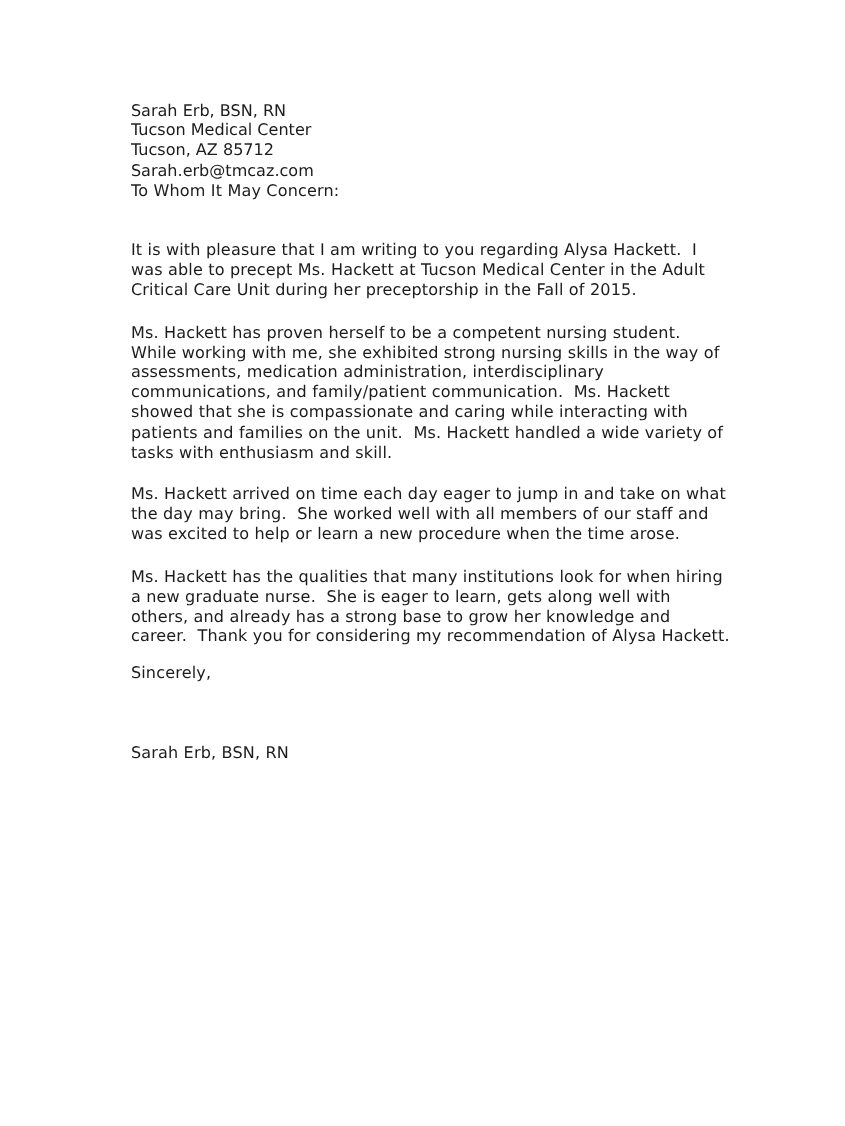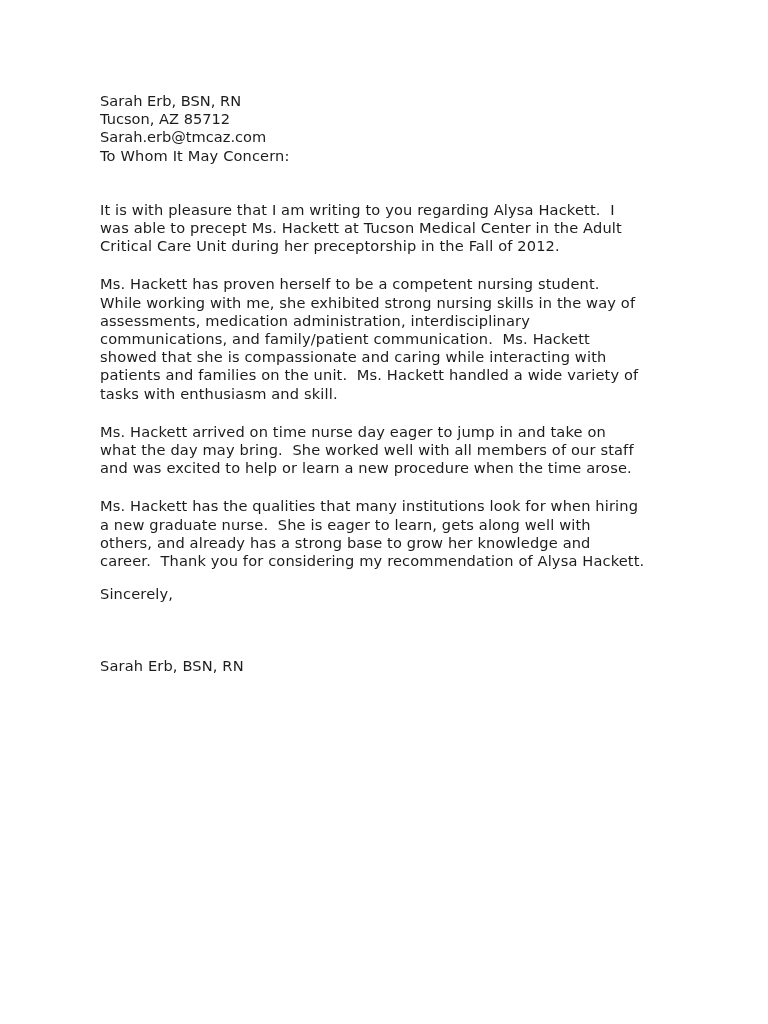--- a/index.html
+++ b/index.html
@@ -17,21 +17,21 @@
   }
   .page {
     position: relative;
     width: 768px;
     height: 1024px;
     background: #ffffff;
     box-sizing: border-box;
   }
   .letter {
     position: absolute;
-    left: 100px;
+    left: 119px;
     top: 92px;
     width: 546px;
   }
   .block {
     font-size: 14.6px;
     line-height: 18.2px;
     letter-spacing: 0.01em;
     white-space: pre-wrap;
   }
   .sender-block {
@@ -59,29 +59,30 @@
   }
 </style>
 </head>
 <body>
 
 <div class="page">
   <div class="letter">
 
     <div class="sender-block">
       <div class="sender-line">Sarah Erb, BSN, RN</div>
+      <div class="sender-line">Tucson Medical Center</div>
       <div class="sender-line">Tucson, AZ 85712</div>
       <div class="sender-line">Sarah.erb@tmcaz.com</div>
     </div>
 
     <div class="block salutation">To Whom It May Concern:</div>
 
-    <div class="block para">It is with pleasure that I am writing to you regarding Alysa Hackett.  I was able to precept Ms. Hackett at Tucson Medical Center in the Adult Critical Care Unit during her preceptorship in the Fall of 2012.</div>
+    <div class="block para">It is with pleasure that I am writing to you regarding Alysa Hackett.  I was able to precept Ms. Hackett at Tucson Medical Center in the Adult Critical Care Unit during her preceptorship in the Fall of 2015.</div>
     <div class="block para">Ms. Hackett has proven herself to be a competent nursing student.  While working with me, she exhibited strong nursing skills in the way of assessments, medication administration, interdisciplinary communications, and family/patient communication.  Ms. Hackett showed that she is compassionate and caring while interacting with patients and families on the unit.  Ms. Hackett handled a wide variety of tasks with enthusiasm and skill.</div>
-    <div class="block para">Ms. Hackett arrived on time nurse day eager to jump in and take on what the day may bring.  She worked well with all members of our staff and was excited to help or learn a new procedure when the time arose.</div>
+    <div class="block para">Ms. Hackett arrived on time each day eager to jump in and take on what the day may bring.  She worked well with all members of our staff and was excited to help or learn a new procedure when the time arose.</div>
     <div class="block para">Ms. Hackett has the qualities that many institutions look for when hiring a new graduate nurse.  She is eager to learn, gets along well with others, and already has a strong base to grow her knowledge and career.  Thank you for considering my recommendation of Alysa Hackett.</div>
 
     <div class="block closing">Sincerely,</div>
 
     <div class="block signature">Sarah Erb, BSN, RN</div>
 
   </div>
 </div>
 
 </body></html>

